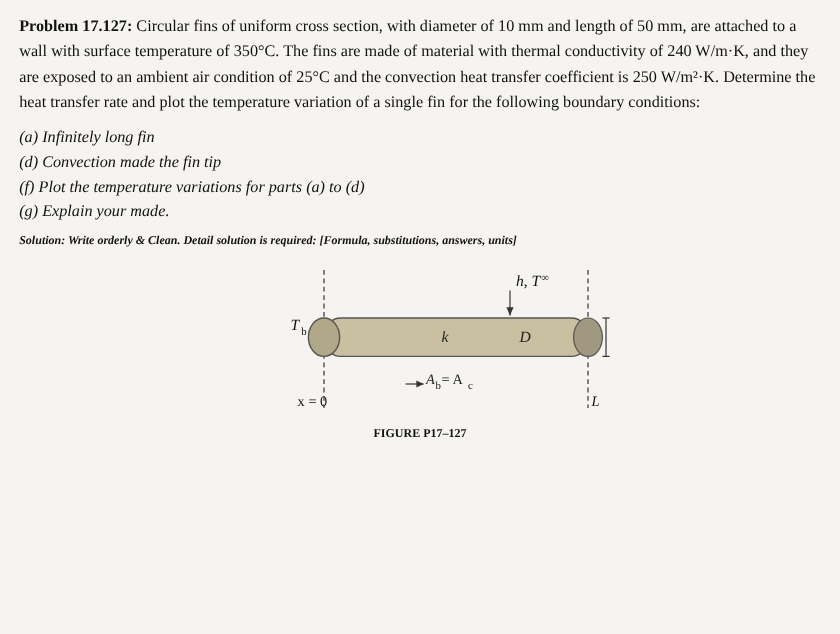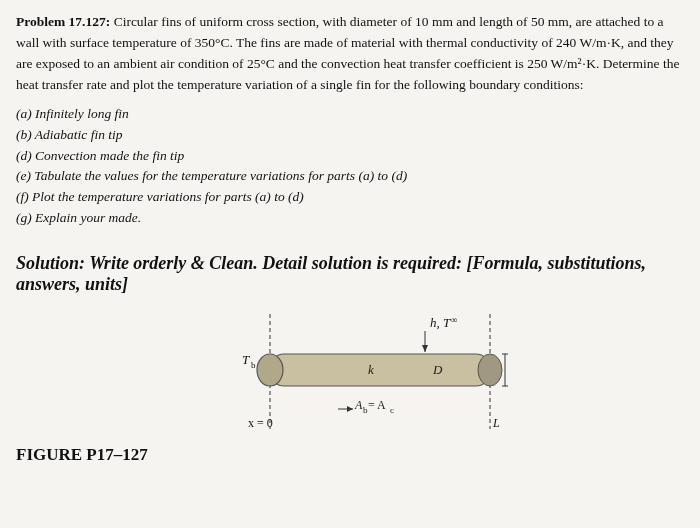--- a/index.html
+++ b/index.html
@@ -19,57 +19,55 @@
     }
     .problem-text p {
       margin-bottom: 2px;
     }
     .bold { font-weight: bold; }
     .italic { font-style: italic; }
     .solution-line {
       font-style: italic;
       font-weight: bold;
       margin-bottom: 14px;
-      font-size: 18px;
+      font-size: 10px;
     }
     .figure-area {
       display: flex;
       flex-direction: column;
-      align-items: flex-start;
+      align-items: center;
       margin-top: 4px;
       position: relative;
     }
     .diagram-container {
       position: relative;
       width: 340px;
       height: 130px;
       margin: 0 auto;
     }
     
     .figure-caption {
-      font-size: 17px;
+      font-size: 10px;
       font-weight: bold;
       margin-top: 6px;
       text-align: center;
     }
   </style>
 </head>
 <body>
 
 <div class="problem-text">
   <p>
     <span class="bold">Problem 17.127:</span><span> Circular fins of uniform cross section, with diameter of 10 mm and length of 50 mm, are attached to a wall with surface temperature of 350°C. The fins are made of material with thermal conductivity of 240 W/m·K, and they are exposed to an ambient air condition of 25°C and the convection heat transfer coefficient is 250 W/m²·K. Determine the heat transfer rate and plot the temperature variation of a single fin for the following boundary conditions:</span>
   </p>
 </div>
 
-<div class="problem-parts" style="margin-bottom:24px; line-height:1.55;">
+<div class="problem-parts" style="margin-bottom:8px; line-height:1.55;">
   <p><span class="italic">(a) Infinitely long fin</span></p>
-  <p><span class="italic">(b) Adiabatic fin tip</span></p>
   <p><span class="italic">(d) Convection made the fin tip</span></p>
-  <p><span class="italic">(e) Tabulate the values for the temperature variations for parts (a) to (d)</span></p>
   <p><span class="italic">(f) Plot the temperature variations for parts (a) to (d)</span></p>
   <p><span class="italic">(g) Explain your made.</span></p>
 </div>
 
 <p class="solution-line">Solution: Write orderly &amp; Clean. Detail solution is required: [Formula, substitutions, answers, units]</p>
 
 <div class="figure-area">
   <div class="diagram-container">
     <svg width="340" height="130" viewBox="0 0 340 130">
 

